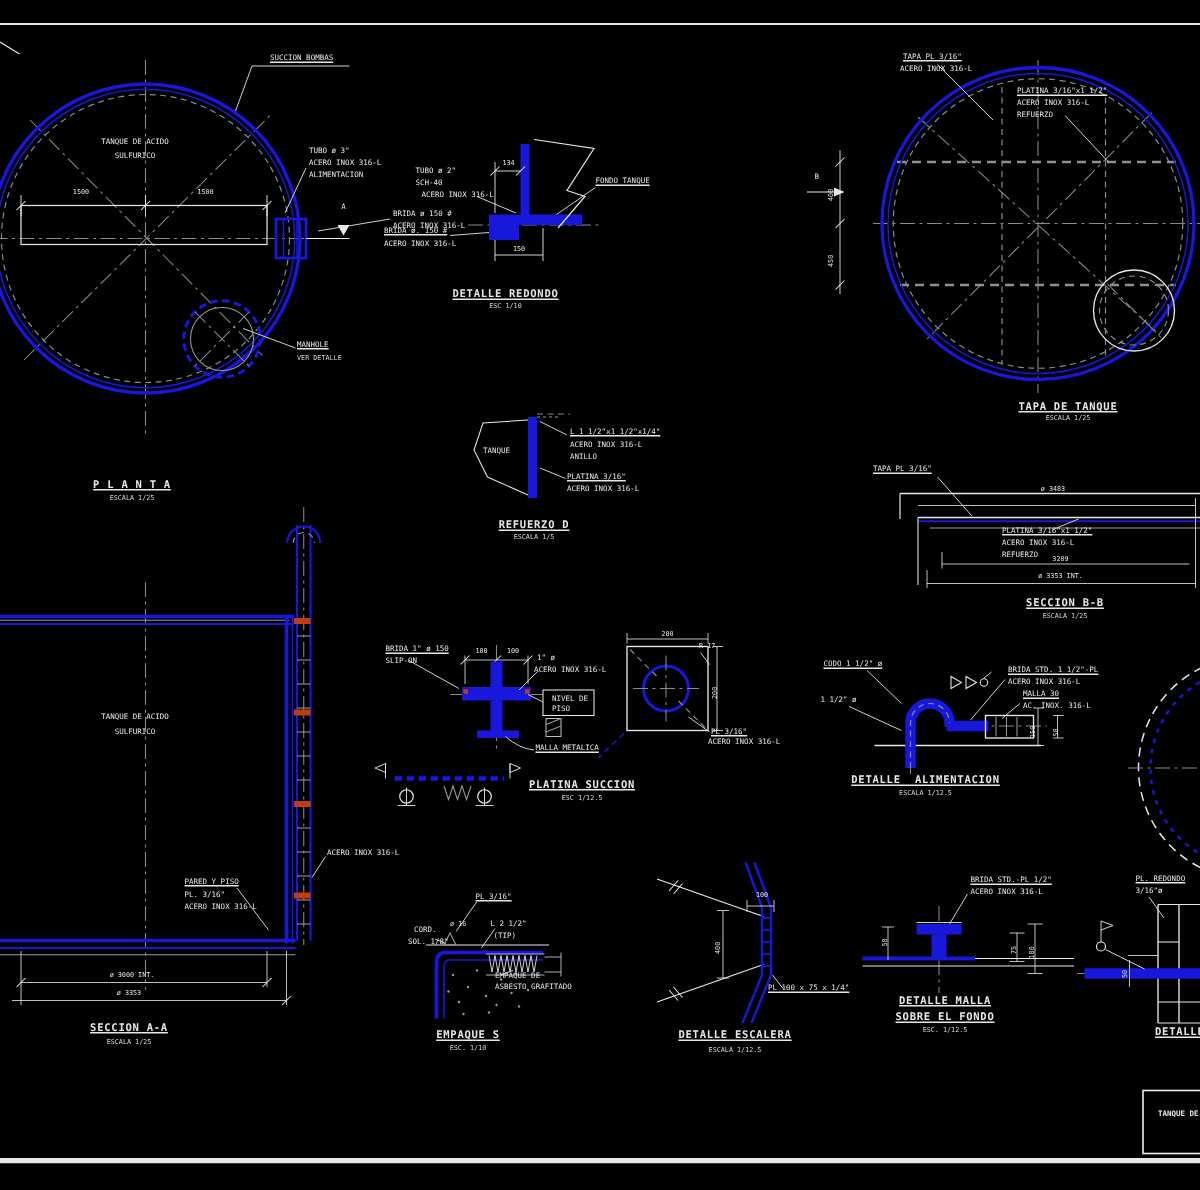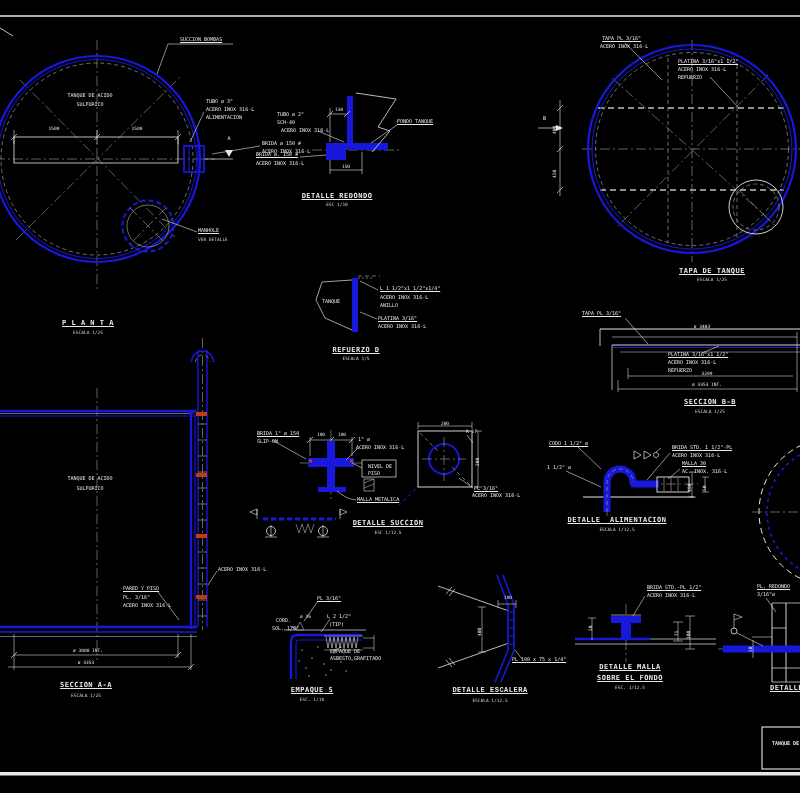--- a/index.html
+++ b/index.html
@@ -450,21 +450,21 @@
       <div class="lbl scale ctr" style="left: 86px; top: 693px;">ESCALA 1/25</div>
       <div class="lbl u" style="left: 257px; top: 431px;">BRIDA 1" ø 150</div>
       <div class="lbl" style="left: 257px; top: 439px;">SLIP-ON</div>
       <div class="lbl dim ctr" style="left: 321px; top: 432px;">100</div>
       <div class="lbl dim ctr" style="left: 342px; top: 432px;">100</div>
       <div class="lbl" style="left: 358px; top: 437px;">1" ø</div>
       <div class="lbl" style="left: 356px; top: 445px;">ACERO INOX 316-L</div>
       <div class="lbl" style="left: 368px; top: 464px;">NIVEL DE</div>
       <div class="lbl" style="left: 368px; top: 471px;">PISO</div>
       <div class="lbl u" style="left: 357px; top: 497px;">MALLA METALICA</div>
-      <div class="lbl title u ctr" style="left: 388px; top: 519px;">DETALLE SUCCION</div>
+      <div class="lbl title u ctr" style="left: 388px; top: 519px;">PLATINA SUCCION</div>
       <div class="lbl scale ctr" style="left: 388px; top: 530px;">ESC 1/12.5</div>
       <div class="lbl dim ctr" style="left: 445px; top: 421px;">200</div>
       <div class="lbl dim" style="left: 466px; top: 429px;">R 17</div>
       <div class="lbl dim rot" style="left: 475px; top: 466px;">200</div>
       <div class="lbl u" style="left: 474px; top: 486px;">PL 3/16"</div>
       <div class="lbl" style="left: 472px; top: 493px;">ACERO INOX 316-L</div>
       <div class="lbl u" style="left: 549px; top: 441px;">CODO 1 1/2" ø</div>
       <div class="lbl" style="left: 547px; top: 465px;">1 1/2" ø</div>
       <div class="lbl u" style="left: 672px; top: 445px;">BRIDA STD. 1 1/2"-PL</div>
       <div class="lbl" style="left: 672px; top: 453px;">ACERO INOX 316-L</div>
@@ -480,21 +480,21 @@
       <div class="lbl" style="left: 276px; top: 618px;">CORD.</div>
       <div class="lbl" style="left: 272px; top: 626px;">SOL. 1/8"</div>
       <div class="lbl dim" style="left: 300px; top: 614px;">ø 16</div>
       <div class="lbl" style="left: 330px; top: 649px;">EMPAQUE DE</div>
       <div class="lbl" style="left: 330px; top: 656px;">ASBESTO GRAFITADO</div>
       <div class="lbl title u ctr" style="left: 312px; top: 686px;">EMPAQUE S</div>
       <div class="lbl scale ctr" style="left: 312px; top: 697px;">ESC. 1/10</div>
       <div class="lbl dim ctr" style="left: 508px; top: 595px;">100</div>
       <div class="lbl dim rot" style="left: 477px; top: 636px;">400</div>
       <div class="lbl u" style="left: 512px; top: 657px;">PL 100 x 75 x 1/4"</div>
-      <div class="lbl title u ctr" style="left: 490px; top: 686px; font-family: Liberation Mono, monospace;">DETALLE ESCALERA</div>
+      <div class="lbl title u ctr" style="left: 490px; top: 686px;">DETALLE ESCALERA</div>
       <div class="lbl scale ctr" style="left: 490px; top: 698px;">ESCALA 1/12.5</div>
       <div class="lbl u" style="left: 647px; top: 585px;">BRIDA STD.-PL 1/2"</div>
       <div class="lbl" style="left: 647px; top: 593px;">ACERO INOX 316-L</div>
       <div class="lbl dim rot" style="left: 588px; top: 631px;">50</div>
       <div class="lbl dim rot" style="left: 674px; top: 636px;">75</div>
       <div class="lbl dim rot" style="left: 686px; top: 639px;">100</div>
       <div class="lbl title u ctr" style="left: 630px; top: 663px;">DETALLE MALLA</div>
       <div class="lbl title u ctr" style="left: 630px; top: 674px;">SOBRE EL FONDO</div>
       <div class="lbl scale ctr" style="left: 630px; top: 685px;">ESC. 1/12.5</div>
       <div class="lbl u" style="left: 757px; top: 584px;">PL. REDONDO</div>

